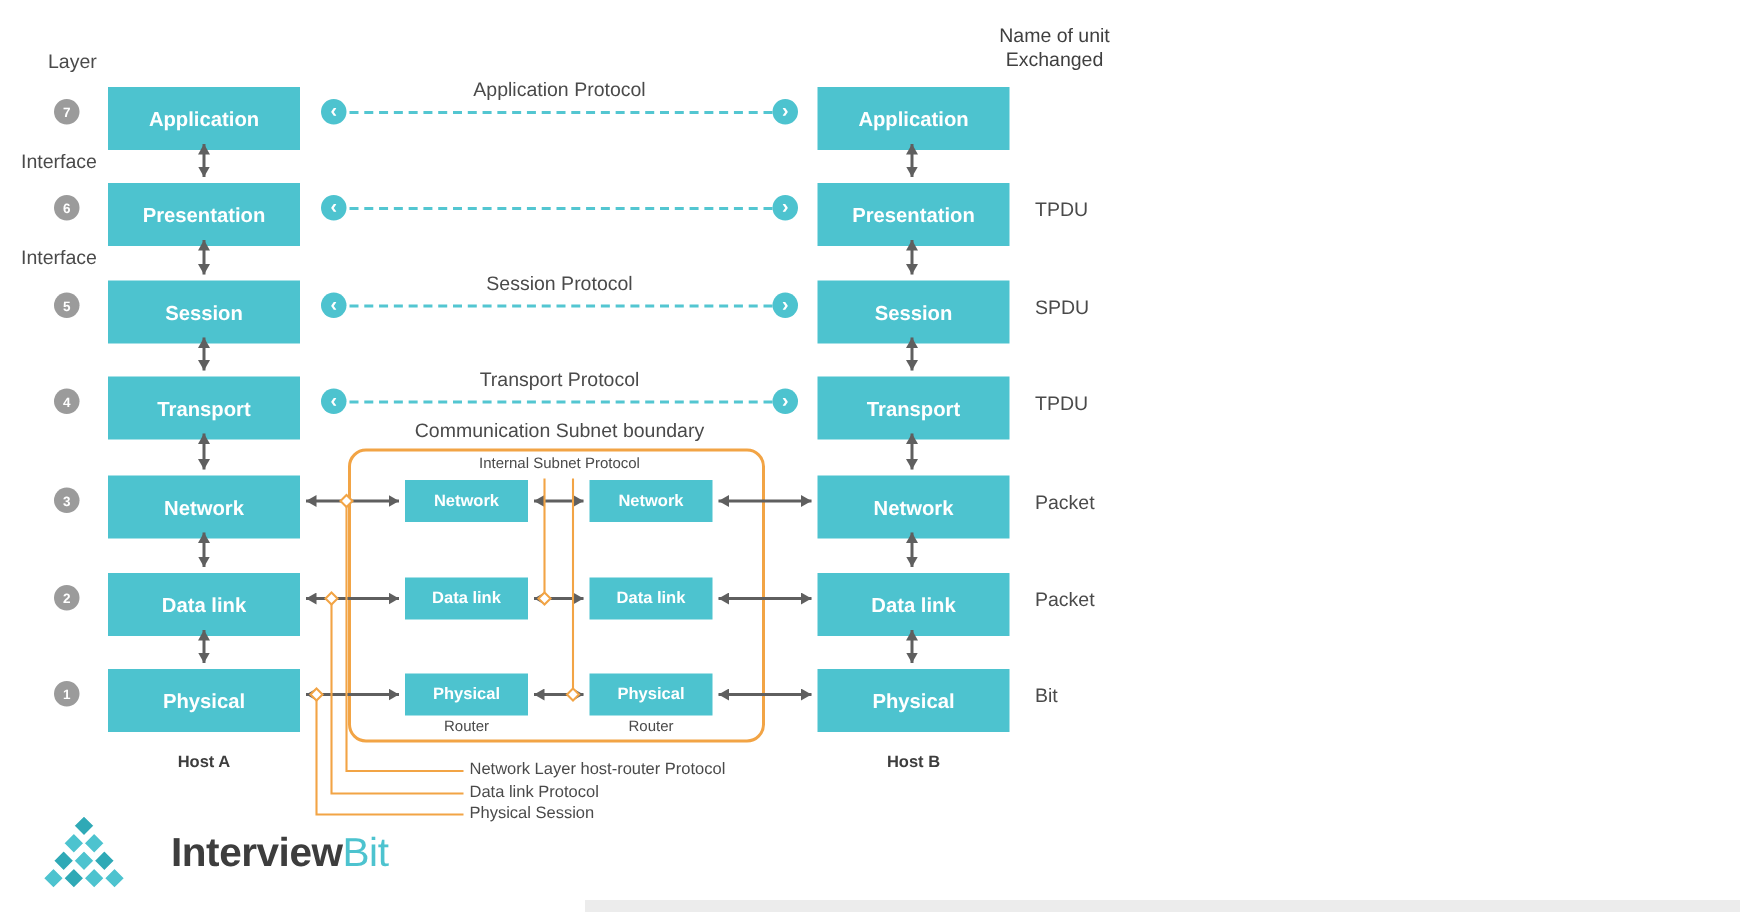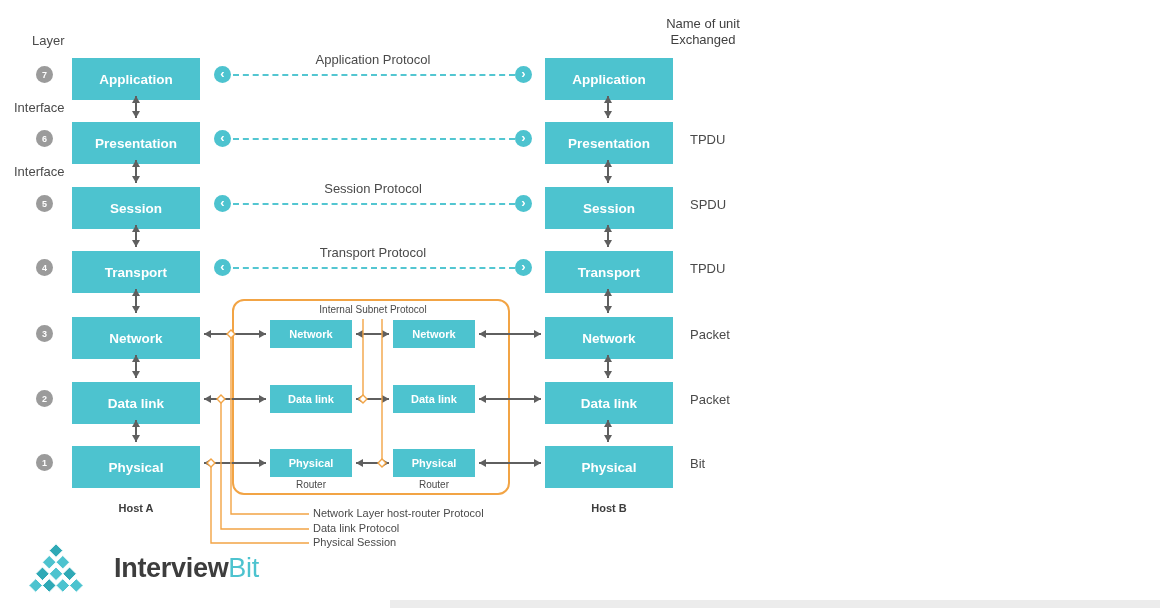--- a/index.html
+++ b/index.html
@@ -113,20 +113,21 @@
 
   <div class="plabel" style="top:245px;">Transport Protocol</div>
   <div class="pline" style="top:267px;"></div>
   <div class="pcap" style="left:214px;top:259px;">
       <span>‹</span>
     </div>
   <div class="pcap" style="left:515px;top:259px;">
       <span>›</span>
     </div>
 
+  <div class="subnet-title">Communication Subnet boundary</div>
   <div class="internal-label">Internal Subnet Protocol</div>
 
   <div class="router-box" style="left:270px;top:320px;">Network</div>
   <div class="router-box" style="left:270px;top:385px;">Data link</div>
   <div class="router-box" style="left:270px;top:449px;">Physical</div>
   <div class="router-caption" style="left:270px;">Router</div>
 
   <div class="router-box" style="left:393px;top:320px;">Network</div>
   <div class="router-box" style="left:393px;top:385px;">Data link</div>
   <div class="router-box" style="left:393px;top:449px;">Physical</div>

